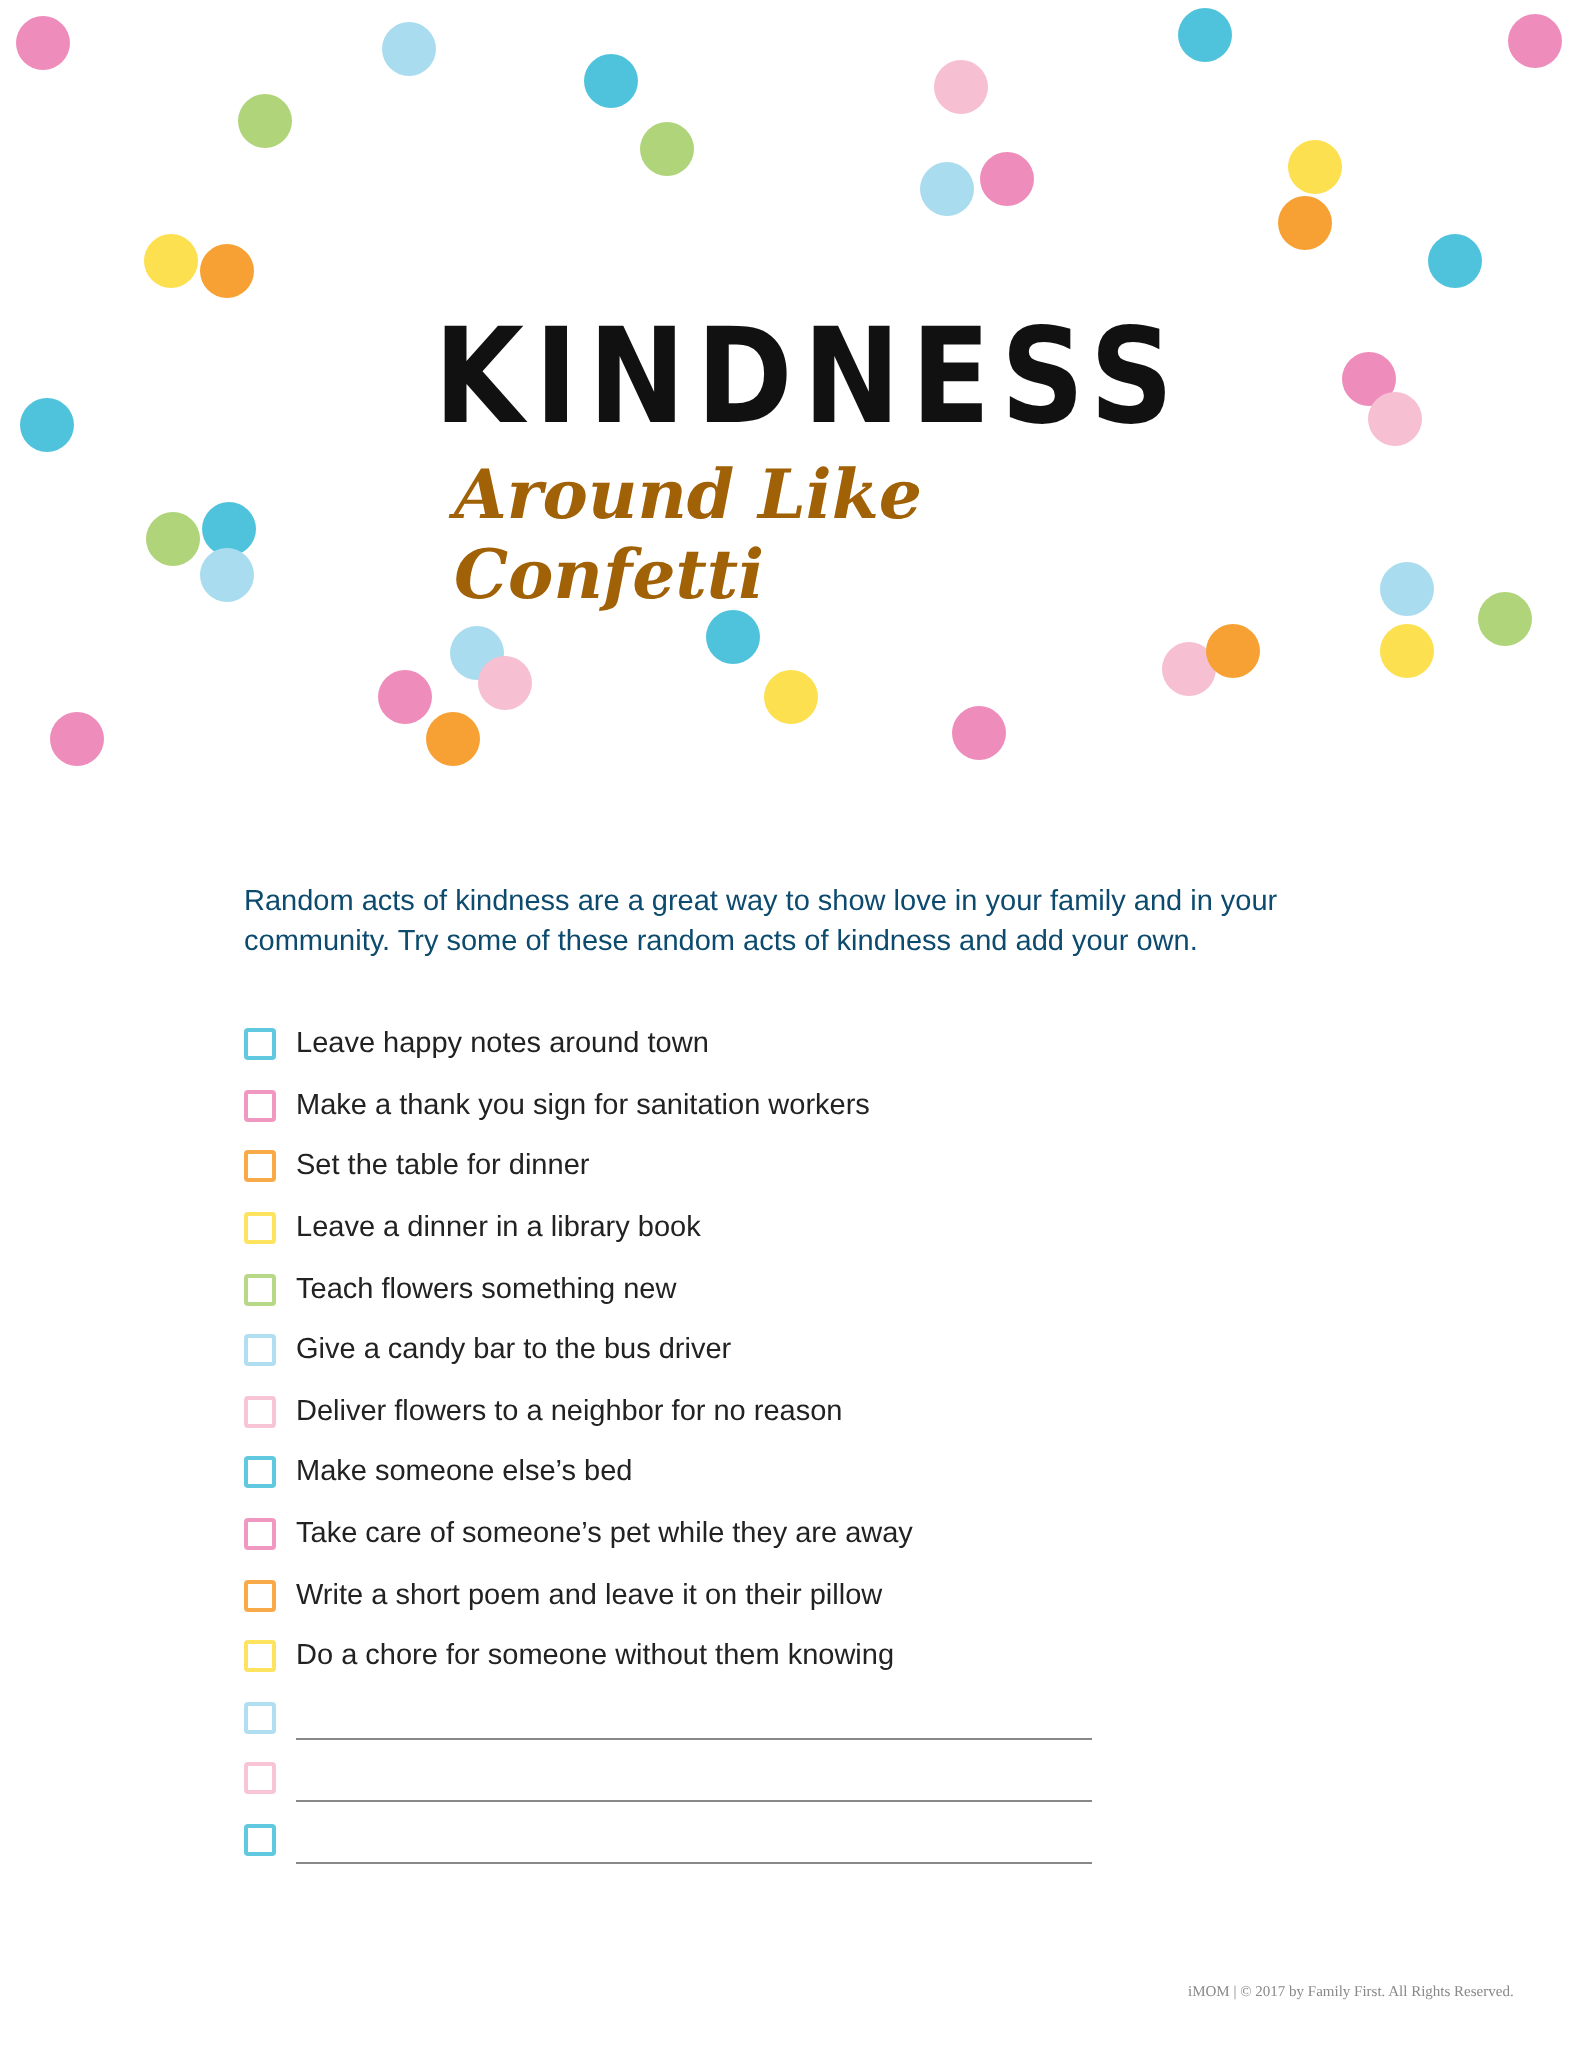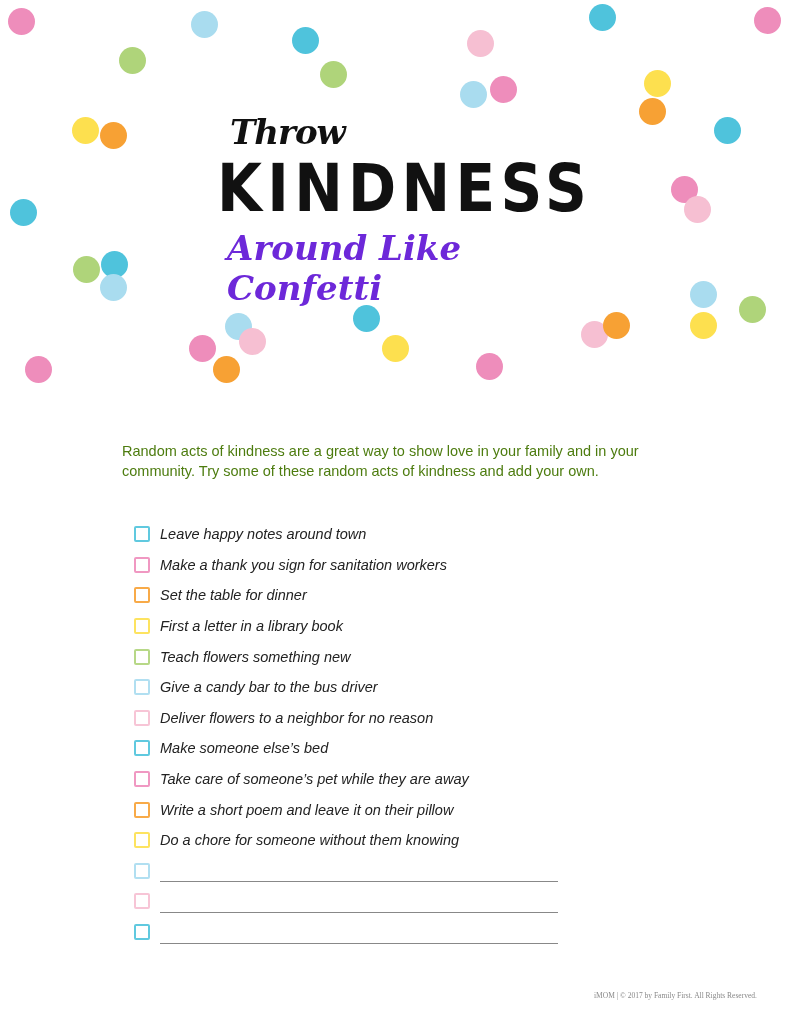--- a/index.html
+++ b/index.html
@@ -5,23 +5,23 @@
   html, body { margin:0; padding:0; }
   body { width:791px; height:1024px; background:#ffffff; position:relative; overflow:hidden;
          font-family:"Liberation Sans", sans-serif; color:#1e1e1e; }
   .dot { position:absolute; border-radius:50%; width:27px; height:27px; }
   .title-wrap { position:absolute; left:215px; top:112px; width:360px; height:180px; }
   .t-throw { position:absolute; left:15px; top:0; font-family:"DejaVu Serif", serif; font-style:italic;
              font-size:34px; font-weight:bold; color:#111; letter-spacing:-1px; }
   .t-kind { position:absolute; left:2px; top:38px; font-family:"DejaVu Sans", sans-serif; font-weight:bold;
             font-size:66px; letter-spacing:6px; color:#111; transform:scaleX(0.88); transform-origin:left; }
   .t-around { position:absolute; left:12px; top:116px; font-family:"DejaVu Serif", serif; font-style:italic;
-              font-size:34px; font-weight:bold; color:#6d28d9; letter-spacing:0px; }
-  .intro { position:absolute; left:122px; top:426px; width:560px; font-size:14.5px; line-height:20px; color:#4d7c0f; }
-  .list { position:absolute; left:122px; top:507px; margin:12px; padding:0; list-style:none;font-style:italic; }
+              font-size:34px; font-weight:bold; color:#a16207; letter-spacing:0px; }
+  .intro { position:absolute; left:122px; top:426px; width:560px; font-size:14.5px; line-height:20px; color:#0c4a6e; }
+  .list { position:absolute; left:122px; top:507px; margin:0; padding:0; list-style:none; }
   .item { height:30.6px; display:flex; align-items:center; }
   .cb { width:12px; height:12px; border:2.5px solid; border-radius:2px; margin-right:10px; flex:none; opacity:0.9; }
   .label { font-size:14.5px; color:#222; }
   .blank { width:398px; border-bottom:1.5px solid #888; height:14px; margin-top:8px; }
   .footer { position:absolute; left:594px; top:991px; font-family:"Liberation Serif", serif; font-size:7.5px; color:#888; }
 </style>
 </head>
 <body>
 
 <div id="confetti">
@@ -55,21 +55,20 @@
     <div class="dot" style="left: 671px; top: 176px; background: rgb(238, 141, 187);"></div>
     <div class="dot" style="left: 684px; top: 196px; background: rgb(246, 191, 210);"></div>
     <div class="dot" style="left: 581px; top: 321px; background: rgb(246, 191, 210);"></div>
     <div class="dot" style="left: 603px; top: 312px; background: rgb(247, 161, 52);"></div>
     <div class="dot" style="left: 690px; top: 281px; background: rgb(169, 220, 239);"></div>
     <div class="dot" style="left: 690px; top: 312px; background: rgb(253, 224, 79);"></div>
     <div class="dot" style="left: 739px; top: 296px; background: rgb(175, 212, 122);"></div>
   </div>
 
 <div class="title-wrap">
-  <div class="t-throw">Throw</div>
   <div class="t-kind">KINDNESS</div>
   <div class="t-around">Around Like Confetti</div>
 </div>
 
 <p class="intro">Random acts of kindness are a great way to show love in your family and in your community. Try some of these random acts of kindness and add your own.</p>
 
 <ul class="list" id="checklist">
     <li class="item">
       <span class="cb" style="border-color: rgb(79, 195, 220);"></span>
       <span class="label">Leave happy notes around town</span>
@@ -77,21 +76,21 @@
     <li class="item">
       <span class="cb" style="border-color: rgb(238, 141, 187);"></span>
       <span class="label">Make a thank you sign for sanitation workers</span>
     </li>
     <li class="item">
       <span class="cb" style="border-color: rgb(247, 161, 52);"></span>
       <span class="label">Set the table for dinner</span>
     </li>
     <li class="item">
       <span class="cb" style="border-color: rgb(253, 224, 79);"></span>
-      <span class="label">First a letter in a library book</span>
+      <span class="label">Leave a dinner in a library book</span>
     </li>
     <li class="item">
       <span class="cb" style="border-color: rgb(175, 212, 122);"></span>
       <span class="label">Teach flowers something new</span>
     </li>
     <li class="item">
       <span class="cb" style="border-color: rgb(169, 220, 239);"></span>
       <span class="label">Give a candy bar to the bus driver</span>
     </li>
     <li class="item">

